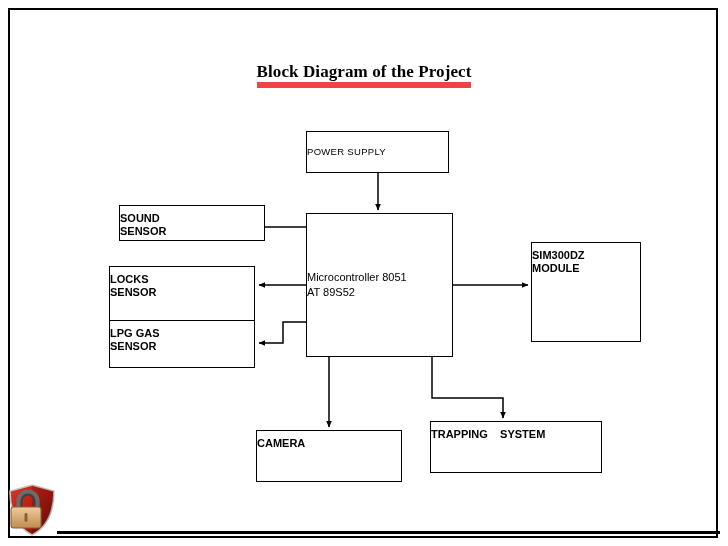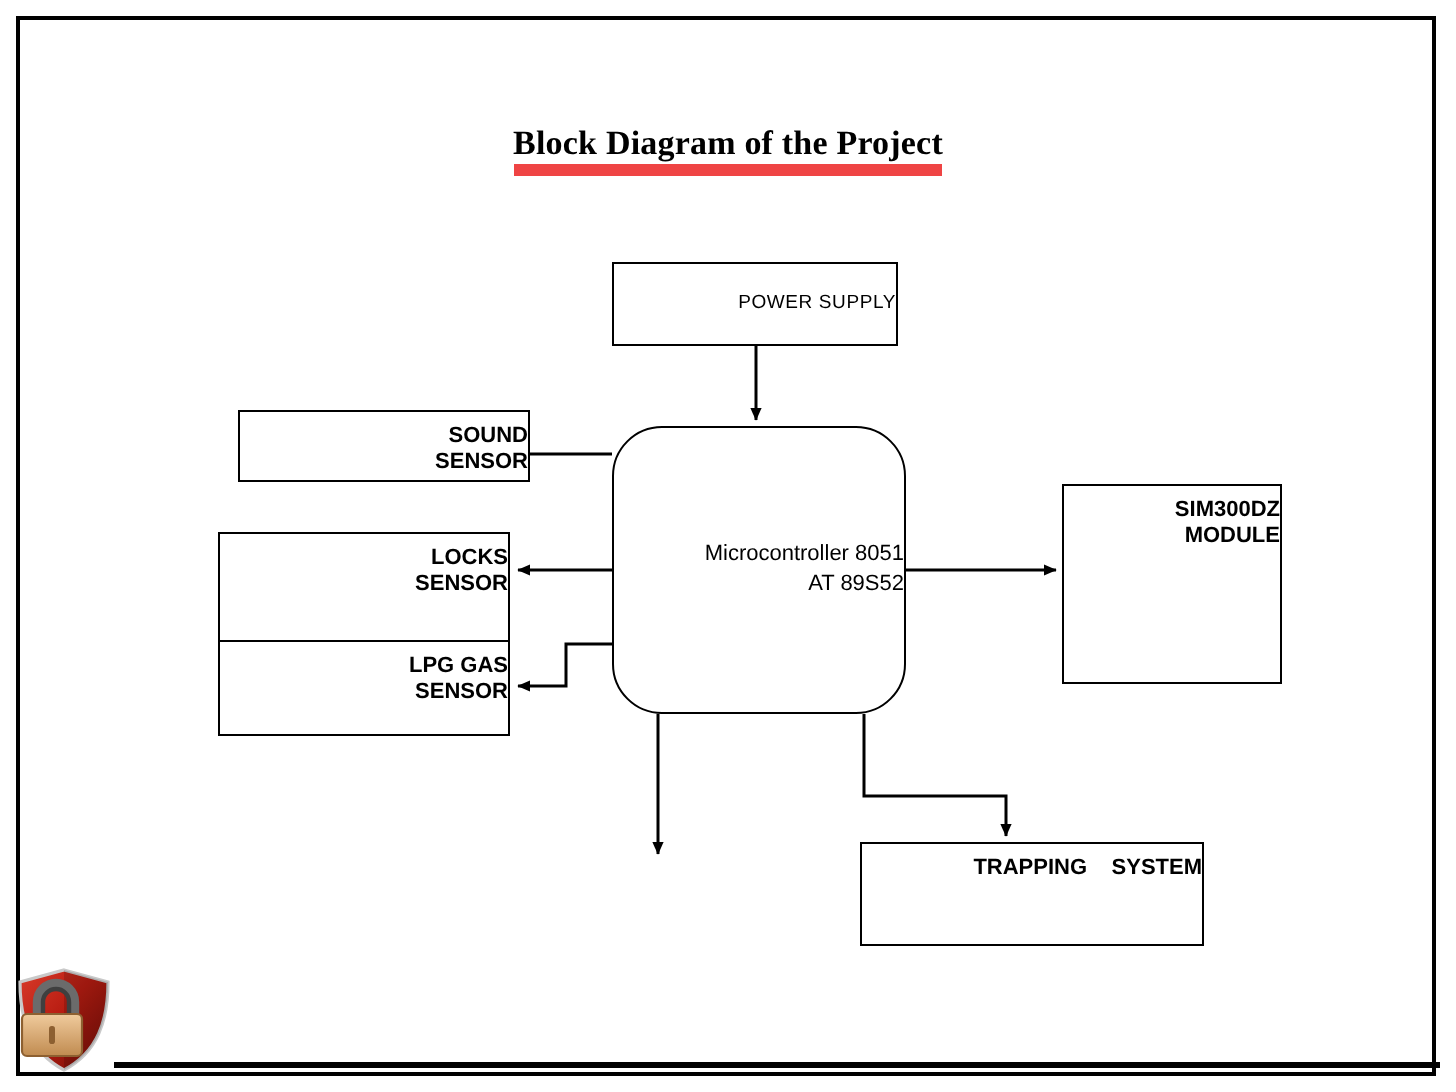--- a/index.html
+++ b/index.html
@@ -47,21 +47,21 @@
   
   .dbox {
     position: absolute;
     border: 1.6px solid #000000;
     box-sizing: border-box;
     background: #ffffff;
   }
   .dbox .lbl {
     display: block;
     width: 100%;
-    text-align: right;
+    text-align: left;
     font-family: "Liberation Sans", sans-serif;
     color: #000000;
     font-weight: bold;
     font-size: 10.5px;
     line-height: 13px;
     white-space: pre;
   }
   .dbox.top-lbl .lbl {
     padding-top: 6px;
   }
@@ -69,21 +69,21 @@
     display: flex;
     align-items: center;
     justify-content: center;
   }
   
   #box-power {
     left: 306px; top: 131px; width: 143px; height: 42px;
   }
   #box-power .lbl { font-weight: normal; font-size: 9.5px; padding-top: 13px; letter-spacing: 0.3px;}
   #box-mcu {
-    left: 306px; top: 213px; width: 147px; height: 144px; border-radius: 25px;
+    left: 306px; top: 213px; width: 147px; height: 144px;
   }
   #box-mcu .lbl { font-weight: normal; font-size: 11px; line-height: 15px; }
   #box-sound { left: 119px; top: 205px; width: 146px; height: 36px; }
   #box-locks { left: 109px; top: 266px; width: 146px; height: 62px; }
   #box-lpg   { left: 109px; top: 320px; width: 146px; height: 48px; }
   #box-sim   { left: 531px; top: 242px; width: 110px; height: 100px; }
   #box-camera{ left: 256px; top: 430px; width: 146px; height: 52px; }
   #box-trap  { left: 430px; top: 421px; width: 172px; height: 52px; }
   #box-trap .lbl { font-size: 11px; }
   #box-camera .lbl { font-size: 11px; }
@@ -168,20 +168,23 @@
   <div class="dbox top-lbl" id="box-lpg">
     <span class="lbl">LPG GAS
 SENSOR</span>
   </div>
 
   <div class="dbox top-lbl" id="box-sim">
     <span class="lbl">SIM300DZ
 MODULE</span>
   </div>
 
+  <div class="dbox top-lbl" id="box-camera">
+    <span class="lbl">CAMERA</span>
+  </div>
 
   <div class="dbox top-lbl" id="box-trap">
     <span class="lbl">TRAPPING    SYSTEM</span>
   </div>
 
   <svg id="logo-shield" viewBox="0 0 52 56" xmlns="http://www.w3.org/2000/svg">
     <defs>
       <linearGradient id="shg" x1="0" y1="0" x2="1" y2="1">
         <stop offset="0%" stop-color="#d93b2a"></stop>
         <stop offset="45%" stop-color="#b81d12"></stop>

